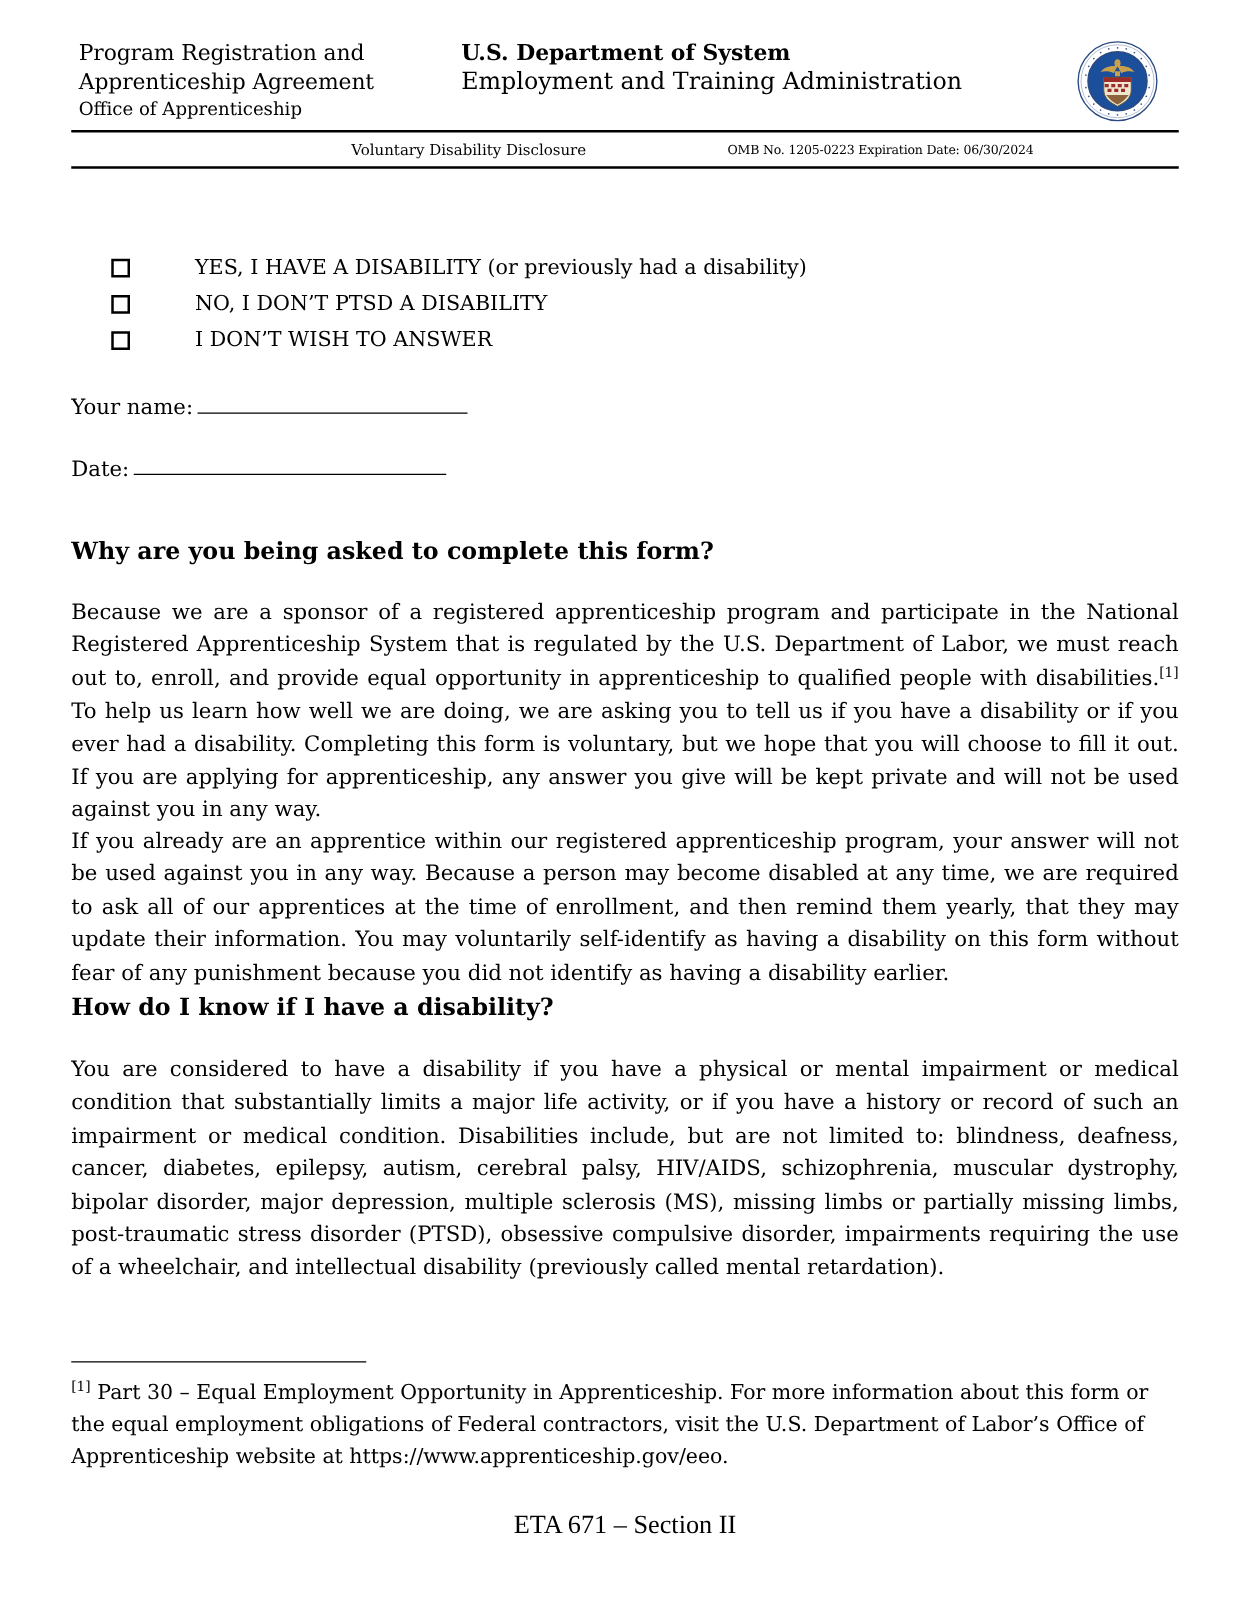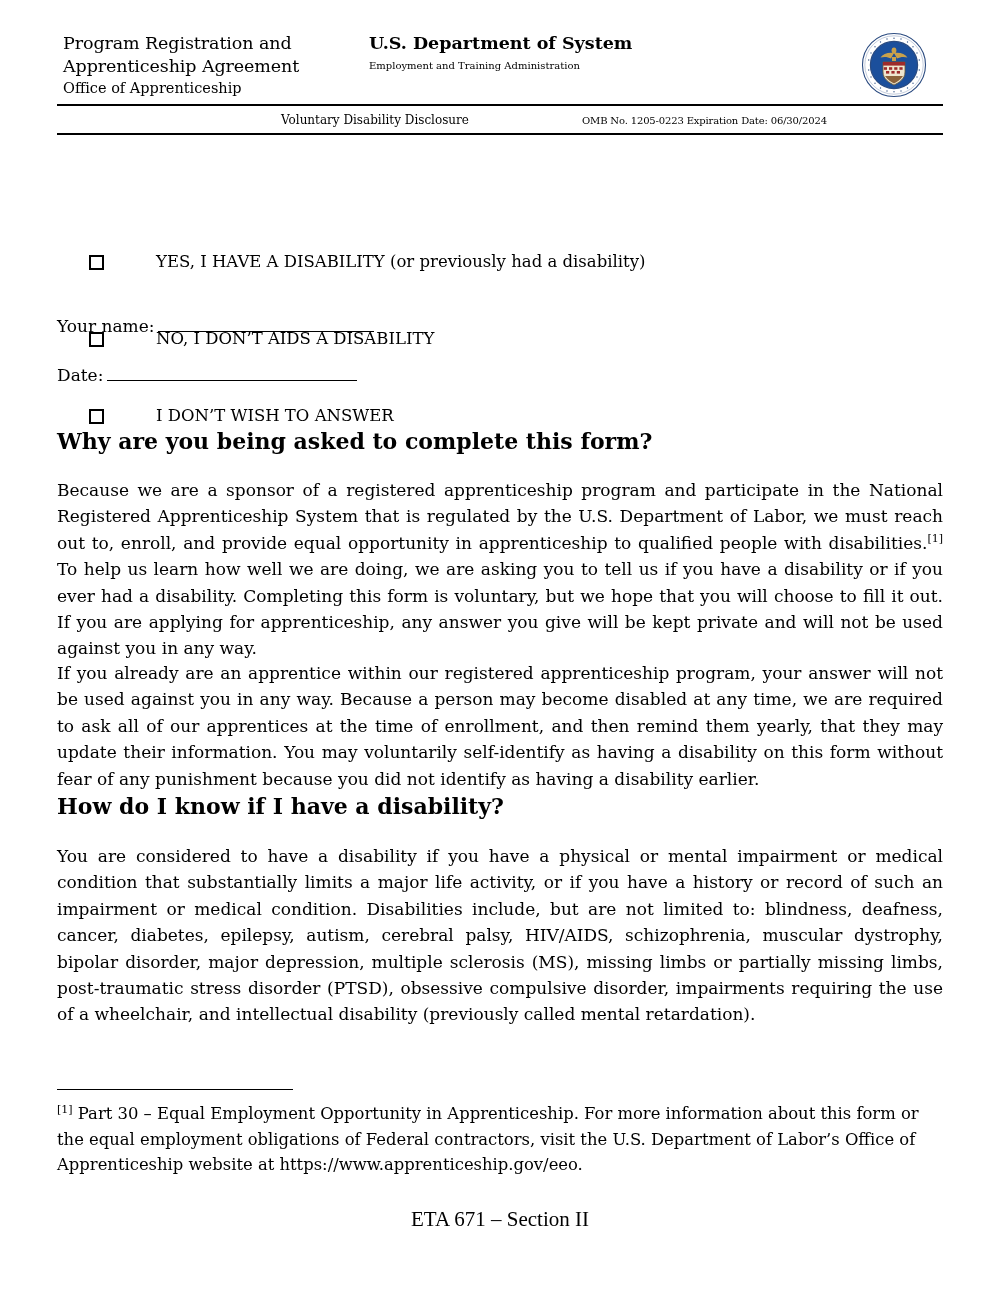--- a/index.html
+++ b/index.html
@@ -56,21 +56,21 @@
     width: 470px;
   }
   .hdr-mid .m1 {
     font-family: "DejaVu Serif", "Liberation Serif", serif;
     font-weight: bold;
     font-size: 17.5px;
     line-height: 23px;
   }
   .hdr-mid .m2 {
     font-family: "DejaVu Serif", "Liberation Serif", serif;
-    font-size: 10px;
+    font-size: 19px;
     line-height: 21px;
   }
 
   
   .seal {
     position: absolute;
     left: 804px;
     top: 0px;
     width: 66px;
     height: 66px;
@@ -136,21 +136,20 @@
     position: absolute;
     left: 89px;
     top: 203px;
     width: 820px;
   }
   .chk-row {
     position: relative;
     height: 29px;
     display: flex;
     align-items: flex-start;
-    margin-top: 48px;
   }
   .chk-box {
     width: 15px;
     height: 15px;
     border: 2.1px solid #000;
     background: #fff;
     margin-top: 4px;
     flex: 0 0 auto;
     box-sizing: border-box;
   }
@@ -182,21 +181,21 @@
   .fill-name { width: 216px; }
   .fill-date { width: 250px; }
 
   
   .body-block {
     position: absolute;
     left: 57px;
     width: 886px;
   }
   .h-sub {
-    font-size: 22px;
+    font-size: 19px;
     font-weight: bold;
     font-family: "DejaVu Serif", "Liberation Serif", serif;
     line-height: 22px;
   }
   .para {
     font-size: 17px;
     line-height: 26.4px;
     text-align: justify;
     font-family: "DejaVu Serif", "Liberation Serif", serif;
     hyphens: none;
@@ -327,21 +326,21 @@
   <div class="rule-bottom"></div>
 
 
   <div class="checklist">
     <div class="chk-row">
       <span class="chk-box"></span>
       <span class="chk-label">YES, I HAVE A DISABILITY (or previously had a disability)</span>
     </div>
     <div class="chk-row">
       <span class="chk-box"></span>
-      <span class="chk-label">NO, I DON’T AIDS A DISABILITY</span>
+      <span class="chk-label">NO, I DON’T PTSD A DISABILITY</span>
     </div>
     <div class="chk-row">
       <span class="chk-box"></span>
       <span class="chk-label">I DON’T WISH TO ANSWER</span>
     </div>
   </div>
 
   <div class="field field-name"><span>Your name:</span><span class="fill-line fill-name"></span></div>
 
   <div class="field field-date"><span>Date:</span><span class="fill-line fill-date"></span></div>

